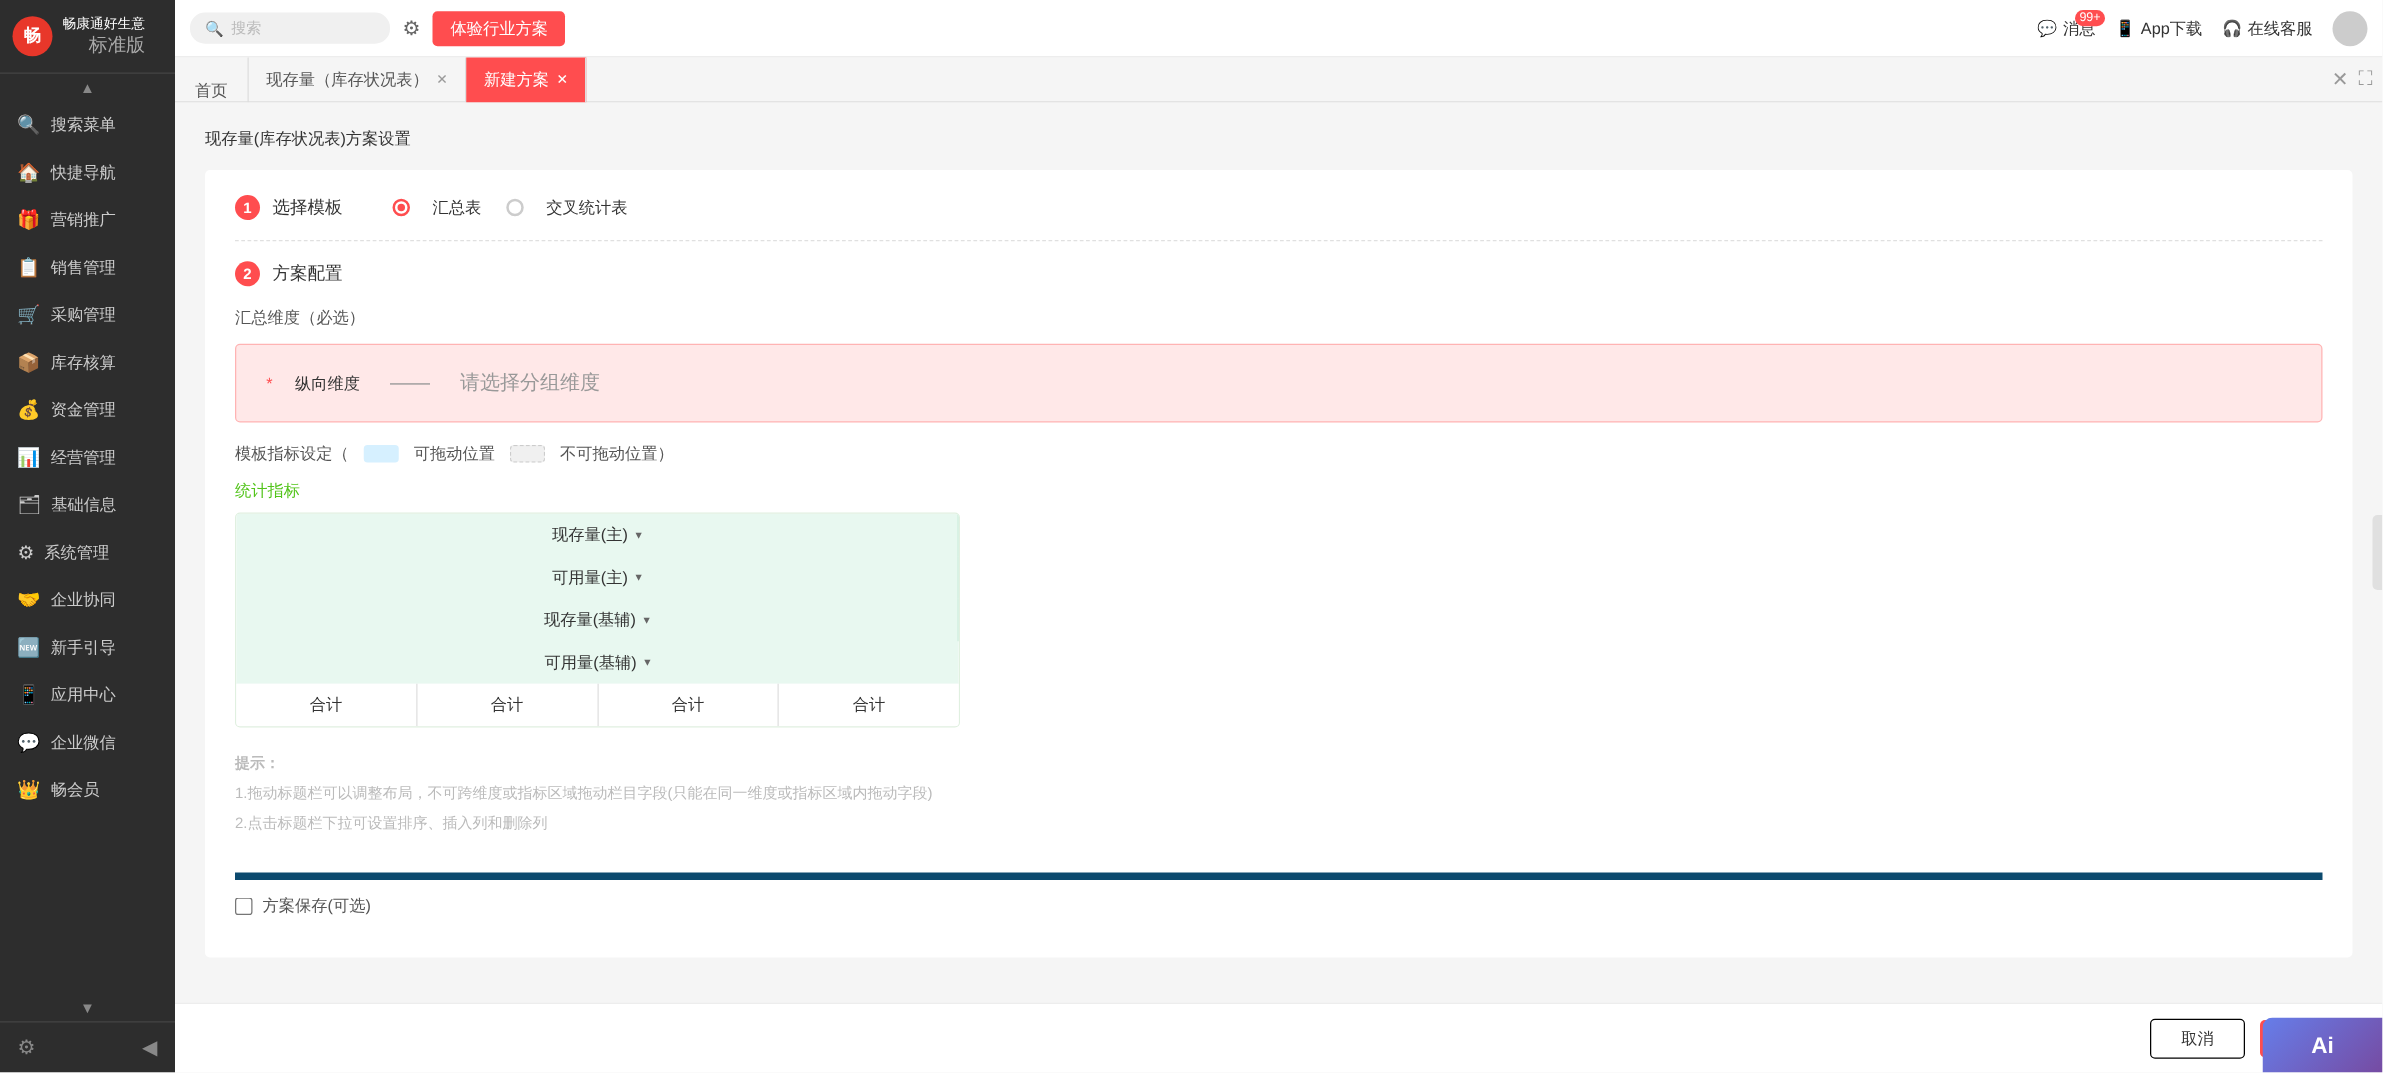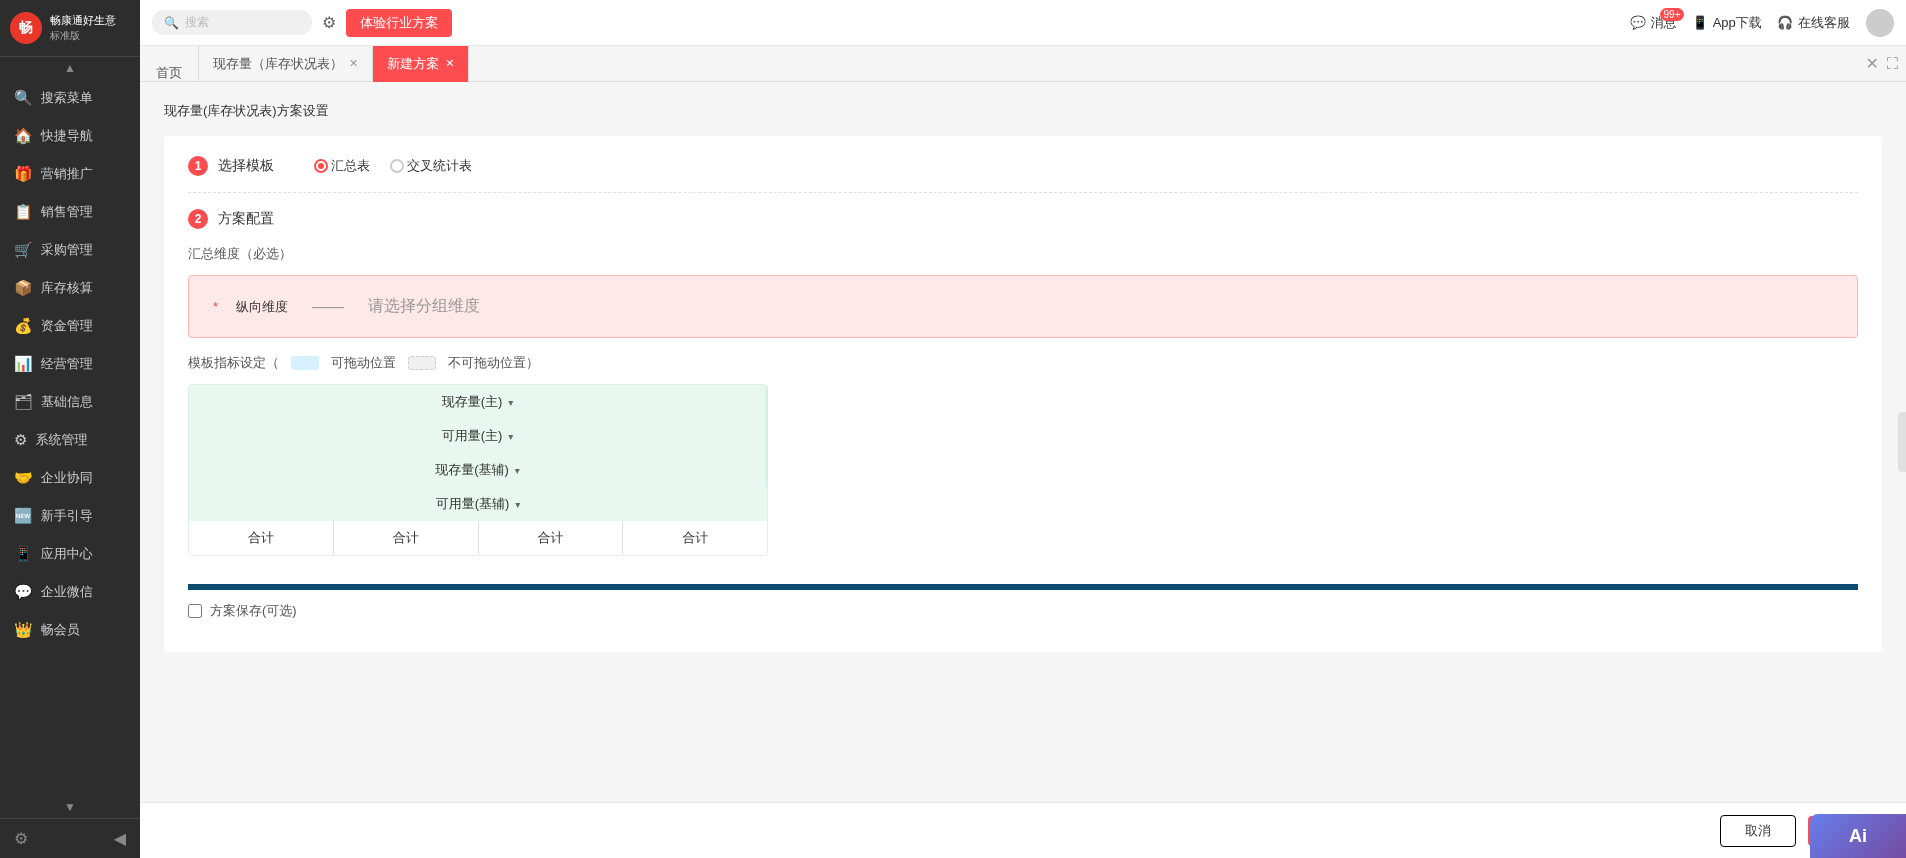--- a/index.html
+++ b/index.html
@@ -24,21 +24,21 @@
     }
     .logo-icon {
       width: 32px; height: 32px;
       background: #e8372a;
       border-radius: 50%;
       display: flex; align-items: center; justify-content: center;
       color: white; font-weight: bold; font-size: 14px;
       flex-shrink: 0;
     }
     .logo-text { font-size: 11px; color: #fff; line-height: 1.4; }
-    .logo-sub { font-size: 10px; color: #aaa; }
+    .logo-sub { font-size: 15px; color: #aaa; text-align: right; }
     .sidebar-scroll-up, .sidebar-scroll-down {
       text-align: center; color: #888; padding: 4px; cursor: pointer; font-size: 12px;
     }
     .sidebar-nav { flex: 1; overflow: hidden; }
     .sidebar-item {
       display: flex; align-items: center; gap: 8px;
       padding: 10px 14px;
       color: #ccc; cursor: pointer; font-size: 13px;
       transition: background 0.2s;
     }
@@ -122,21 +122,21 @@
     .step-badge {
       width: 20px; height: 20px; border-radius: 50%;
       background: #ff4d4f; color: #fff;
       font-size: 12px; display: flex; align-items: center; justify-content: center;
       font-weight: bold; flex-shrink: 0;
     }
     .step-label { font-size: 14px; font-weight: 500; color: #333; }
 
     
     .radio-group { display: flex; align-items: center; gap: 20px; margin-left: 30px; }
-    .radio-item { display: flex; align-items: center; gap: 3px; cursor: pointer; font-size: 13px; color: #333; }
+    .radio-item { display: flex; align-items: center; gap: 18px; cursor: pointer; font-size: 13px; color: #333; }
     .radio-circle {
       width: 14px; height: 14px; border-radius: 50%; border: 2px solid #ccc;
       display: flex; align-items: center; justify-content: center;
     }
     .radio-circle.checked { border-color: #ff4d4f; }
     .radio-dot { width: 6px; height: 6px; border-radius: 50%; background: #ff4d4f; }
 
     
     .section-divider { border: none; border-top: 1px dashed #e0e0e0; margin: 16px 0; }
 
@@ -406,20 +406,21 @@
 
       <div class="indicator-row">
         <span>模板指标设定（</span>
         <span class="indicator-movable"></span>
         <span>可拖动位置</span>
         <span class="indicator-fixed"></span>
         <span>不可拖动位置）</span>
       </div>
 
       <div class="stats-section">
+        <div class="stats-title">统计指标</div>
         <div class="stats-table">
           <div class="stats-header" id="stats-header">
               <div class="stats-header-cell">
                 <span>现存量(主)</span>
                 <span class="chevron-down">▾</span>
               </div>
               <div class="stats-header-cell">
                 <span>可用量(主)</span>
                 <span class="chevron-down">▾</span>
               </div>
@@ -434,20 +435,23 @@
             </div>
           <div class="stats-body" id="stats-body">
               <div class="stats-body-cell">合计</div>
               <div class="stats-body-cell">合计</div>
               <div class="stats-body-cell">合计</div>
               <div class="stats-body-cell">合计</div>
             </div>
         </div>
       </div>
 
+      <div class="tips-section">
+        <div class="tips-text" id="tips-text"><strong>提示：</strong><br>1.拖动标题栏可以调整布局，不可跨维度或指标区域拖动栏目字段(只能在同一维度或指标区域内拖动字段)<br>2.点击标题栏下拉可设置排序、插入列和删除列</div>
+      </div>
 
       <div class="save-row">
         <input type="checkbox" class="save-checkbox" style="">
         <span class="save-label">方案保存(可选)</span>
       </div>
     </div>
 
     <div class="resize-handle"></div>
   </div>
 

